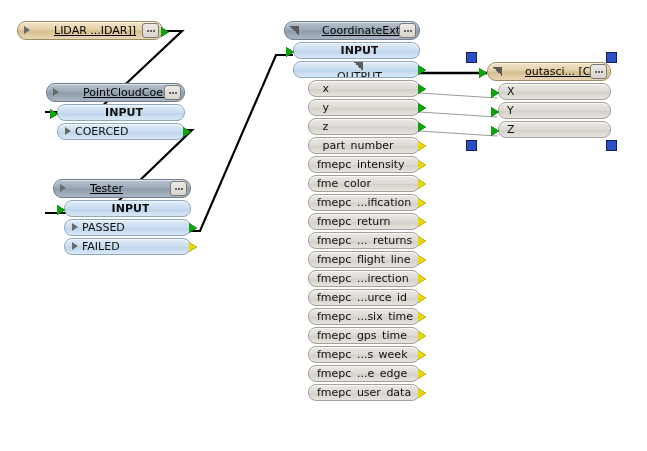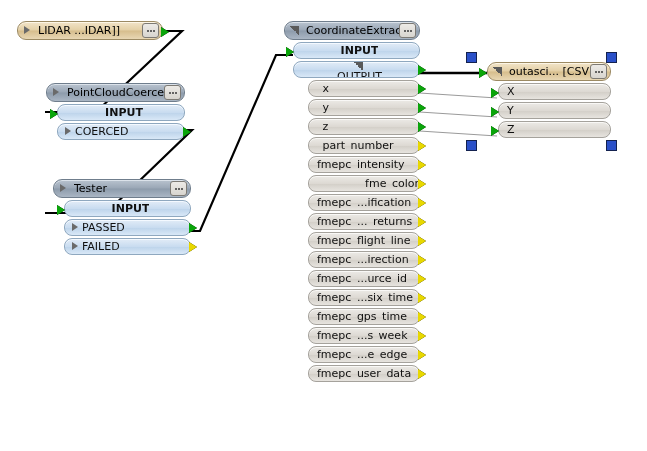--- a/index.html
+++ b/index.html
@@ -54,23 +54,24 @@
     box-shadow: inset 0 1px 0 #fdf6e6;
   }
   .hdr-trans {
     background: linear-gradient(180deg, #b9c3cf 0%, #9aa7b6 48%, #8d9bab 52%, #aab6c4 100%);
     border: 1px solid #6f7d8c;
     box-shadow: inset 0 1px 0 #dbe2ea;
   }
   .hdr-title {
     font-size: 11px;
     color: #000;
-    margin-left: 4px;
+    margin-left: 20px;
     flex: 1;
     overflow: hidden;
+    text-decoration: underline;
   }
 
   
   .port {
     background: linear-gradient(180deg, #e2ecf7 0%, #c9dcf0 50%, #bcd3ea 51%, #d9e8f7 100%);
     border: 1px solid #8fa8bf;
     box-shadow: inset 0 1px 0 #f4f9ff;
     padding-left: 6px;
   }
   .port-in {
@@ -265,26 +266,30 @@
           <span class="arrow green arrow-out"></span>
         </div>
         <div class="nrow port-grey" style="margin-left: 24px; width: 112px;">
           <span class="port-label">_part_number</span>
           <span class="arrow yellow arrow-out"></span>
         </div>
         <div class="nrow port-grey" style="margin-left: 24px; width: 112px;">
           <span class="port-label">fmepc_intensity</span>
           <span class="arrow yellow arrow-out"></span>
         </div>
-        <div class="nrow port-grey" style="margin-left: 24px; width: 112px; justify-content: flex-end;">
+        <div class="nrow port-grey" style="margin-left: 24px; width: 112px;">
           <span class="port-label">fme_color</span>
           <span class="arrow yellow arrow-out"></span>
         </div>
         <div class="nrow port-grey" style="margin-left: 24px; width: 112px;">
           <span class="port-label">fmepc_...ification</span>
+          <span class="arrow yellow arrow-out"></span>
+        </div>
+        <div class="nrow port-grey" style="margin-left: 24px; width: 112px;">
+          <span class="port-label">fmepc_return</span>
           <span class="arrow yellow arrow-out"></span>
         </div>
         <div class="nrow port-grey" style="margin-left: 24px; width: 112px;">
           <span class="port-label">fmepc_..._returns</span>
           <span class="arrow yellow arrow-out"></span>
         </div>
         <div class="nrow port-grey" style="margin-left: 24px; width: 112px;">
           <span class="port-label">fmepc_flight_line</span>
           <span class="arrow yellow arrow-out"></span>
         </div>

